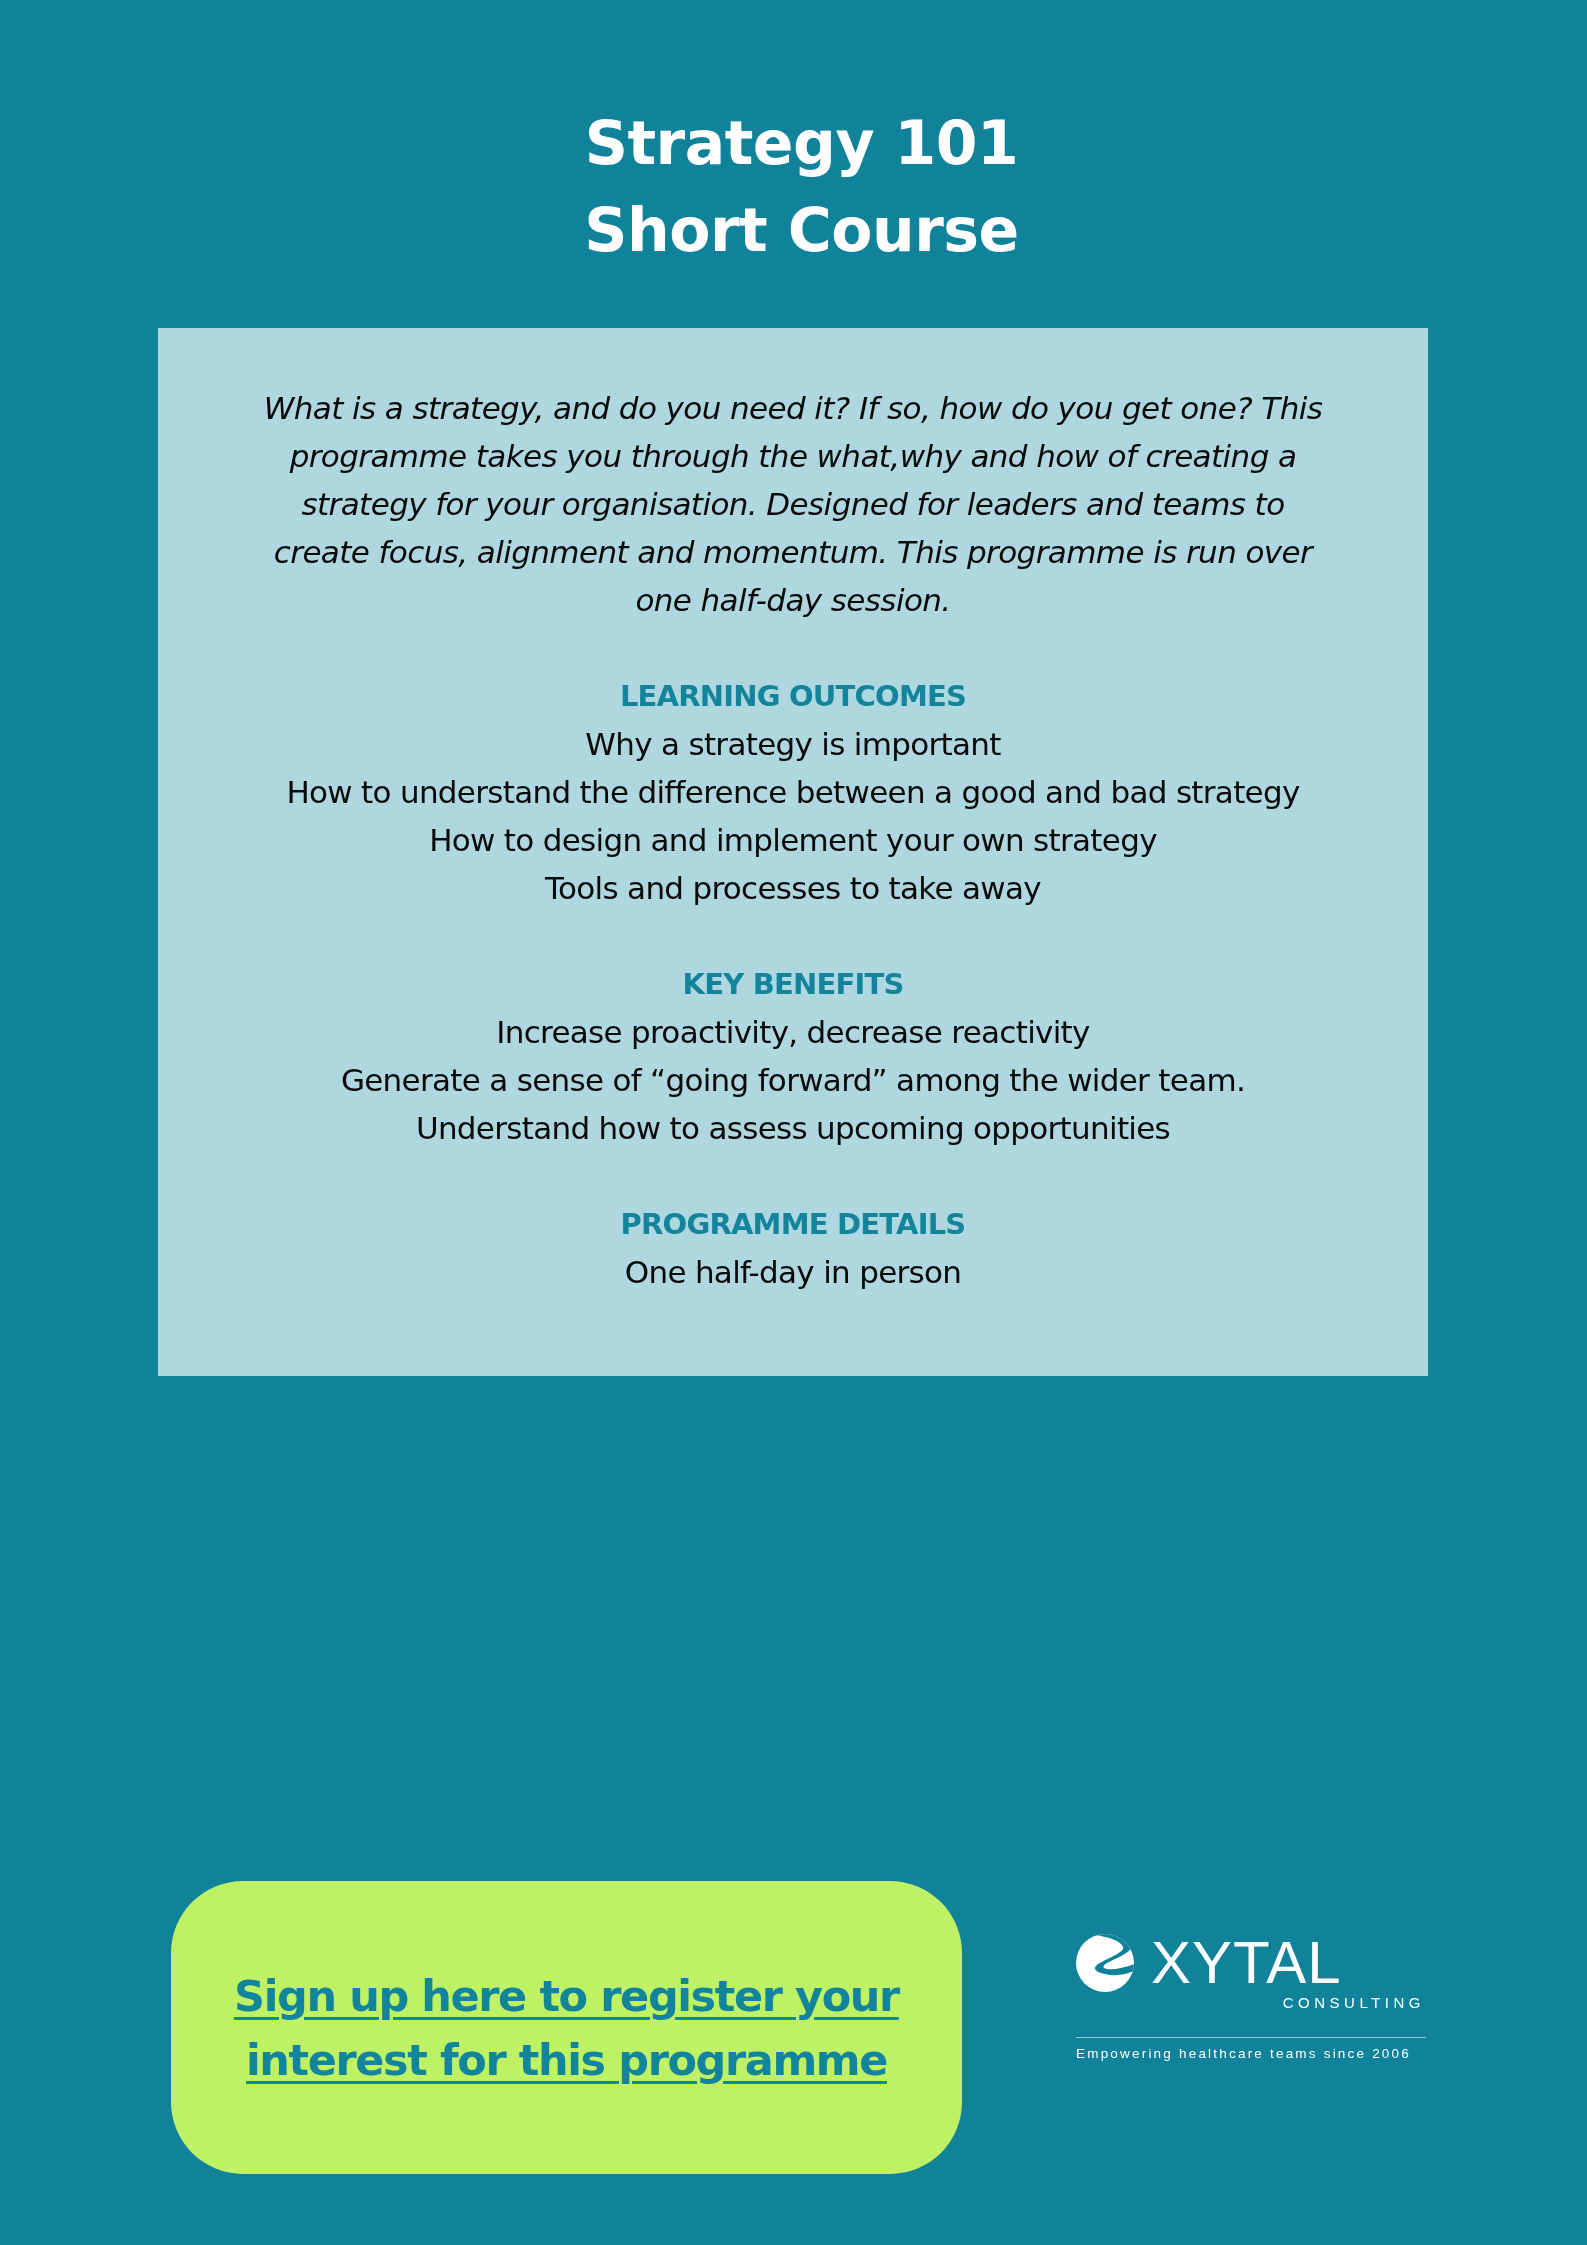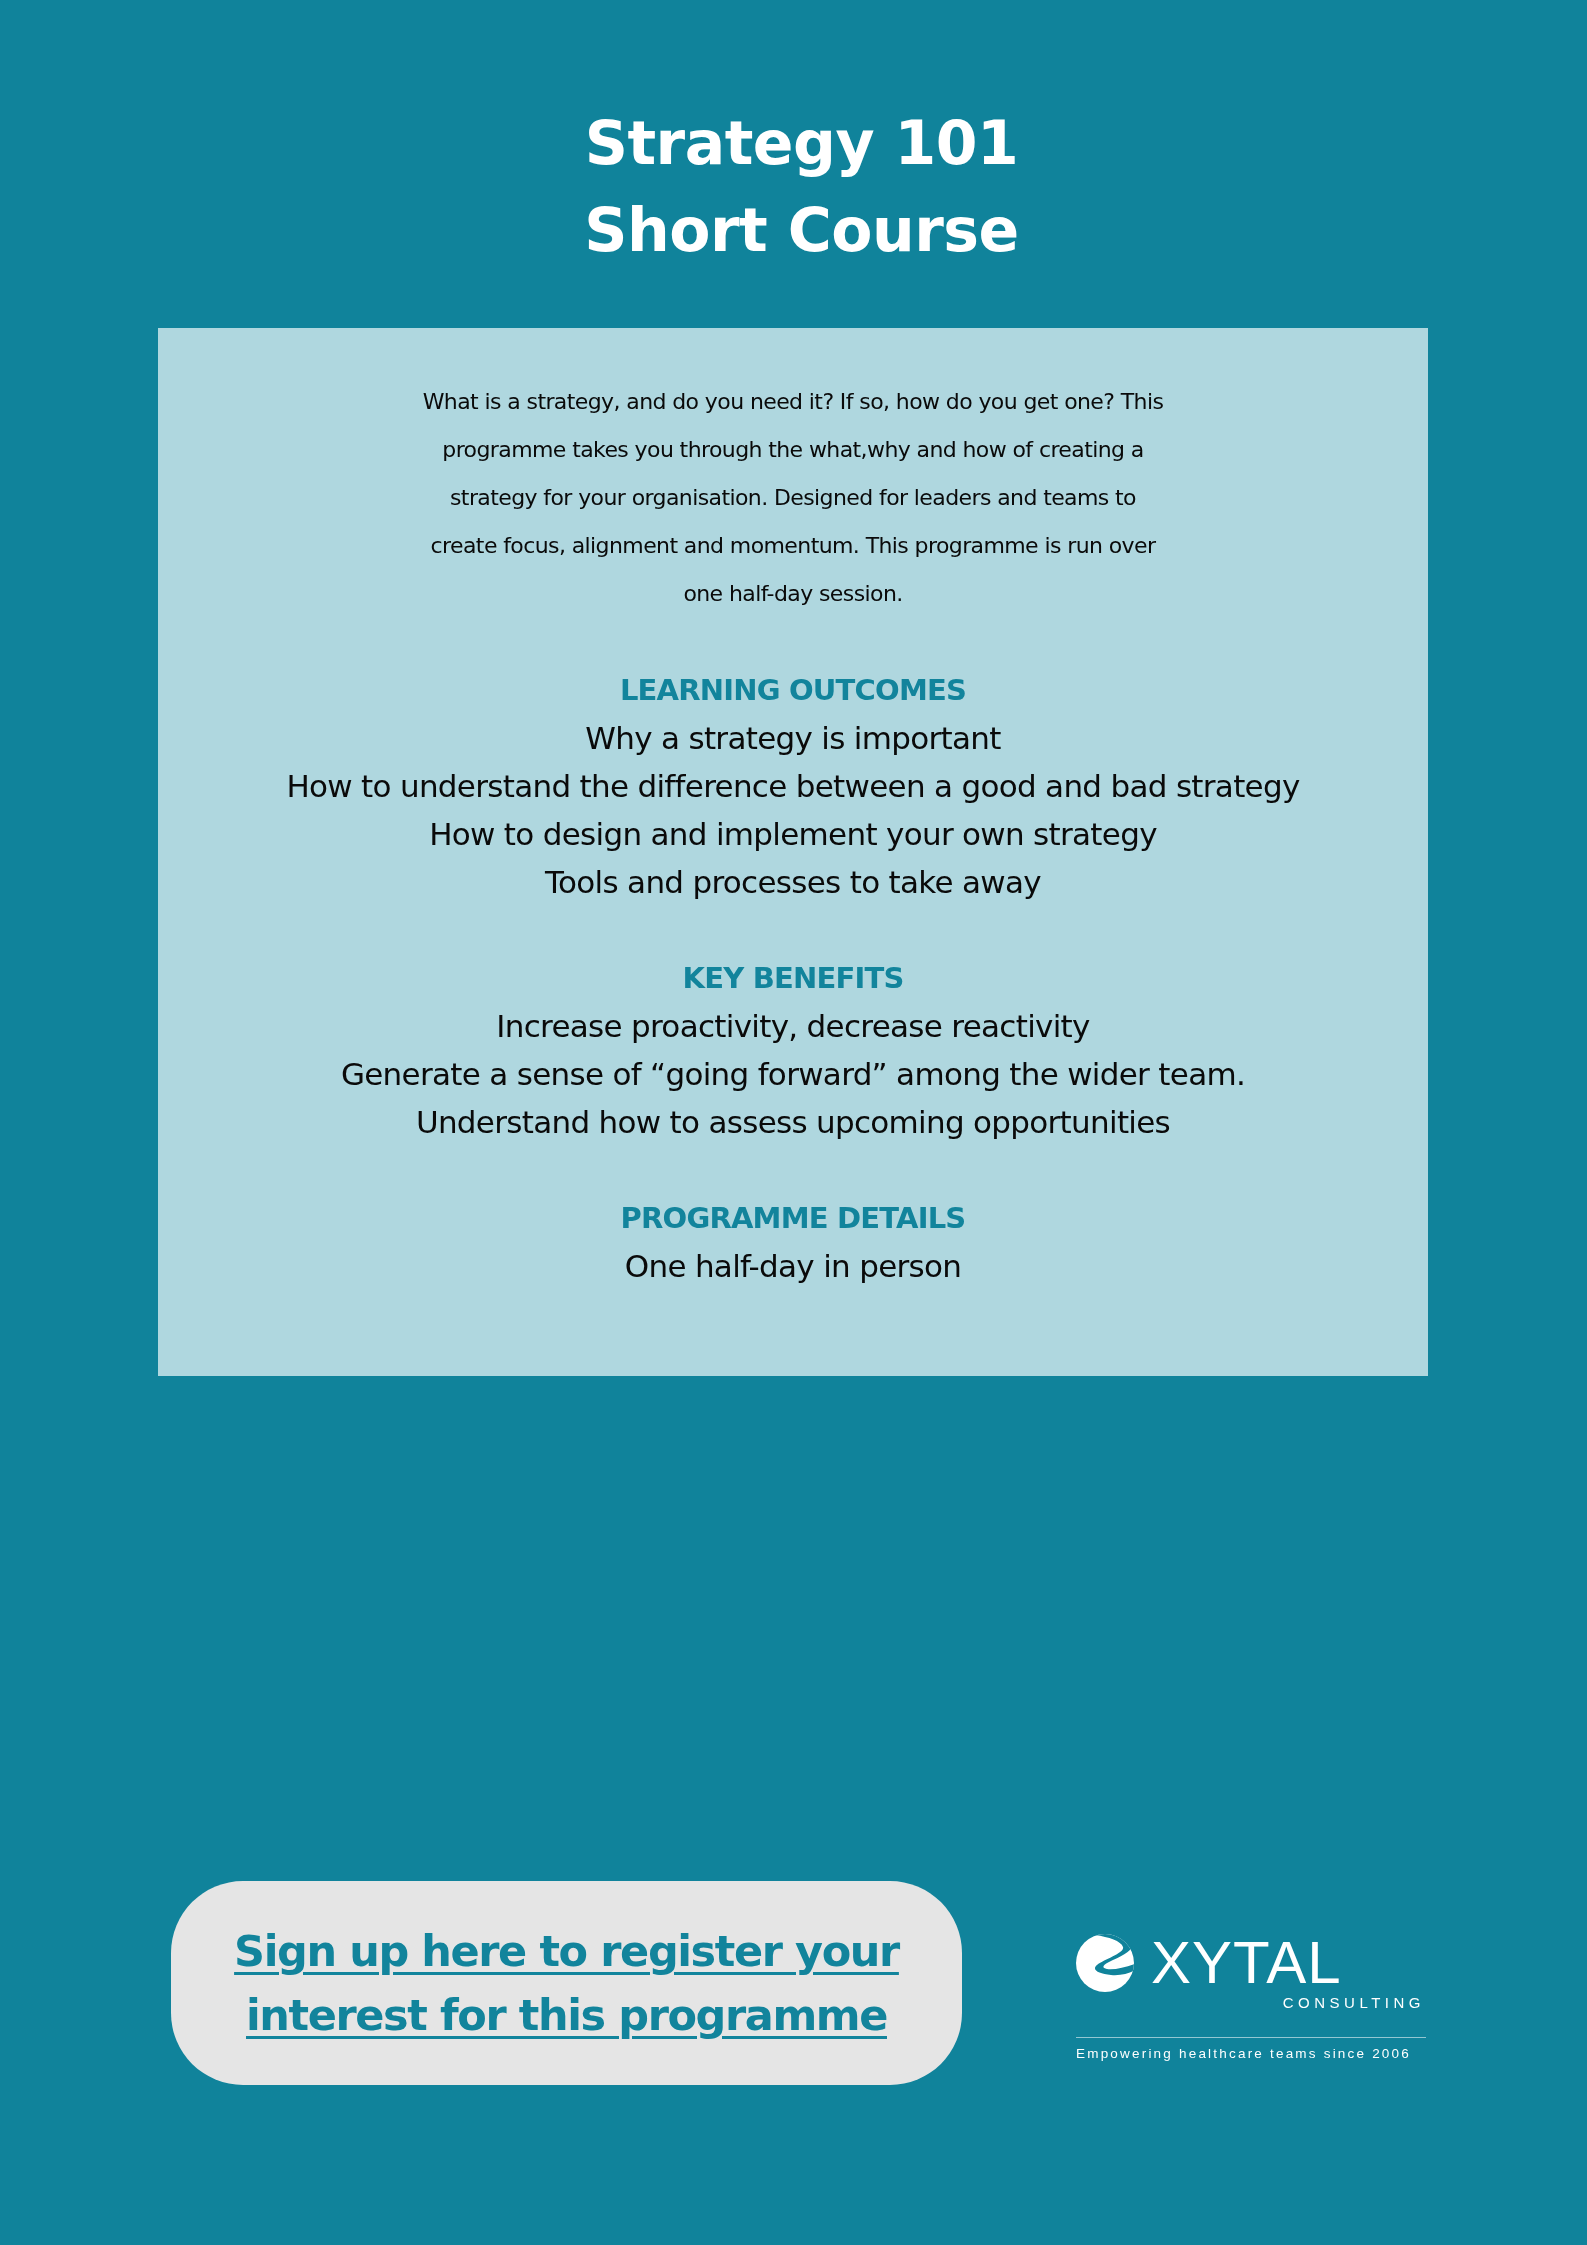--- a/index.html
+++ b/index.html
@@ -36,26 +36,27 @@
       width: 1270px;
       height: 1048px;
       background: #afd7df;
       box-sizing: border-box;
       padding-top: 46px;
       text-align: center;
       color: #0a0a0a;
     }
     .intro {
       width: 1140px;
-      margin: 4px auto;
-      font-family: "DejaVu Sans", sans-serif;
-      font-size: 22px;
+      margin: 10px auto;
+      font-family: "DejaVu Sans", sans-serif;
+      font-size: 31px;
       line-height: 48px;
       letter-spacing: -0.6px;
       word-spacing: 0px;
+      font-style: italic;
     }
     .section {
       margin-top: 48px;
     }
     .section-heading {
       color: #12849c;
       font-family: "DejaVu Sans", sans-serif;
       font-weight: bold;
       font-size: 29px;
       line-height: 48px;
@@ -66,22 +67,22 @@
       font-size: 31px;
       line-height: 48px;
       letter-spacing: -0.7px;
     }
 
     .signup-button {
       position: absolute;
       left: 171px;
       top: 1881px;
       width: 791px;
-      height: 204px;
-      background: #e5e5e5;
+      height: 293px;
+      background: #bef264;
       border-radius: 72px;
       display: flex;
       flex-direction: column;
       align-items: center;
       justify-content: center;
       text-decoration: none;
       cursor: pointer;
     }
     .signup-line {
       color: #12849c;

